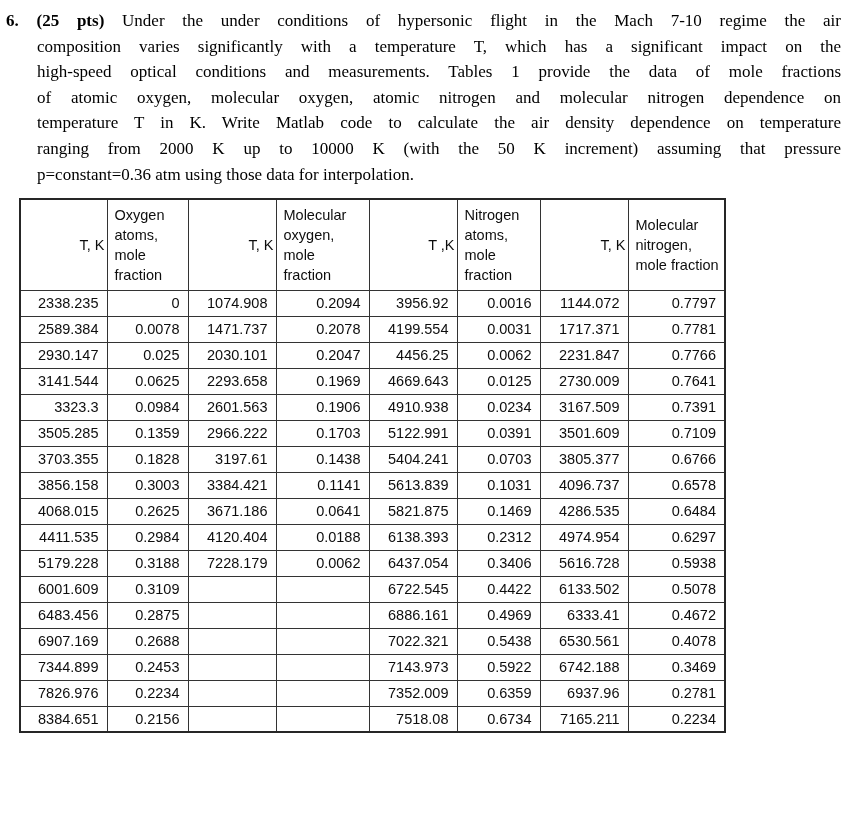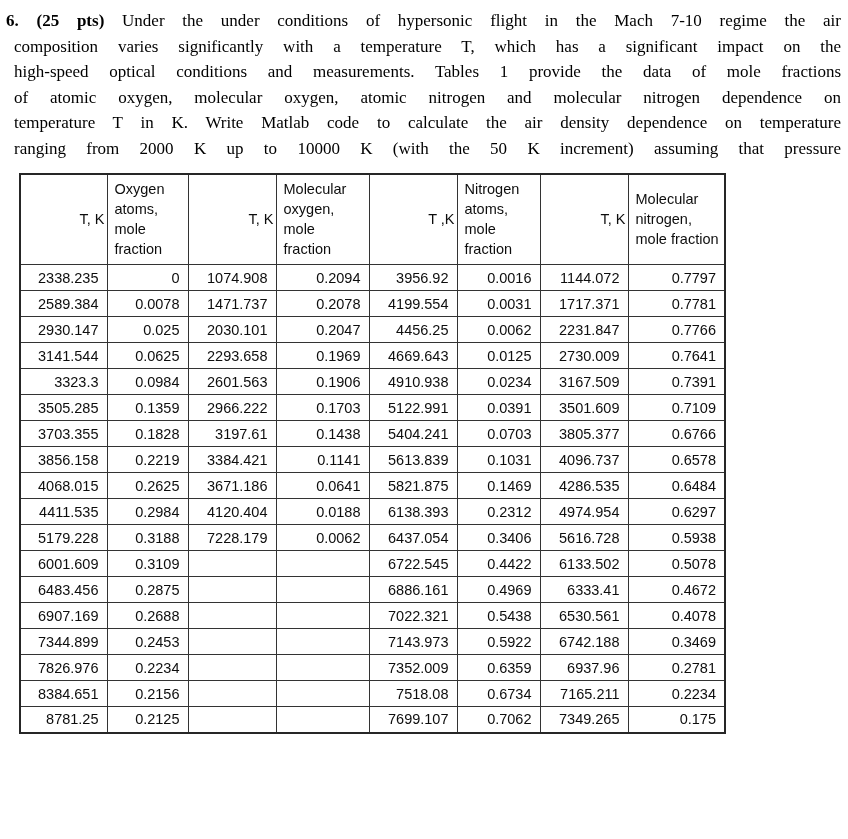--- a/index.html
+++ b/index.html
@@ -11,21 +11,21 @@
     color: #000000;
     overflow: hidden;
   }
   .problem {
     padding: 8px 4px 0 6px;
     font-size: 17px;
     line-height: 25.6px;
     width: 845px;
   }
   .pline {
-    margin-left: 8px;
+    margin-left: 31px;
     text-align: justify;
     text-align-last: justify;
   }
   .pline.first { margin-left: 0; }
   .pline.last { text-align-last: left; }
   .plabel { font-weight: bold; }
   table.data {
     border-collapse: collapse;
     table-layout: fixed;
     margin: 11px 0 0 19px;
@@ -62,20 +62,21 @@
 
 <div class="page">
 
   <div class="problem">
     <div class="pline first"><span class="plabel">6. (25 pts)</span> <span>Under the under conditions of hypersonic flight in the Mach 7-10 regime the air</span></div>
     <div class="pline">composition varies significantly with a temperature T, which has a significant impact on the</div>
     <div class="pline">high-speed optical conditions and measurements. Tables 1 provide the data of mole fractions</div>
     <div class="pline">of atomic oxygen, molecular oxygen, atomic nitrogen and molecular nitrogen  dependence on</div>
     <div class="pline">temperature T in K. Write Matlab code to calculate the air density dependence on temperature</div>
     <div class="pline">ranging from 2000 K up to 10000 K (with the 50 K increment) assuming that pressure</div>
+    <div class="pline last">p=constant=0.36 atm using those data for interpolation.</div>
   </div>
 
   <table class="data">
     <colgroup>
       <col style="width:87px">
       <col style="width:81px">
       <col style="width:88px">
       <col style="width:93px">
       <col style="width:88px">
       <col style="width:83px">
@@ -160,21 +161,21 @@
           <td>0.1828</td>
           <td>3197.61</td>
           <td>0.1438</td>
           <td>5404.241</td>
           <td>0.0703</td>
           <td>3805.377</td>
           <td>0.6766</td>
         </tr>
         <tr>
           <td>3856.158</td>
-          <td>0.2219</td>
+          <td>0.3003</td>
           <td>3384.421</td>
           <td>0.1141</td>
           <td>5613.839</td>
           <td>0.1031</td>
           <td>4096.737</td>
           <td>0.6578</td>
         </tr>
         <tr>
           <td>4068.015</td>
           <td>0.2625</td>
@@ -258,26 +259,16 @@
         <tr>
           <td>8384.651</td>
           <td>0.2156</td>
           <td></td>
           <td></td>
           <td>7518.08</td>
           <td>0.6734</td>
           <td>7165.211</td>
           <td>0.2234</td>
         </tr>
-        <tr>
-          <td>8781.25</td>
-          <td>0.2125</td>
-          <td></td>
-          <td></td>
-          <td>7699.107</td>
-          <td>0.7062</td>
-          <td>7349.265</td>
-          <td>0.175</td>
-        </tr>
       </tbody>
   </table>
 
 </div>
 
 </body></html>

